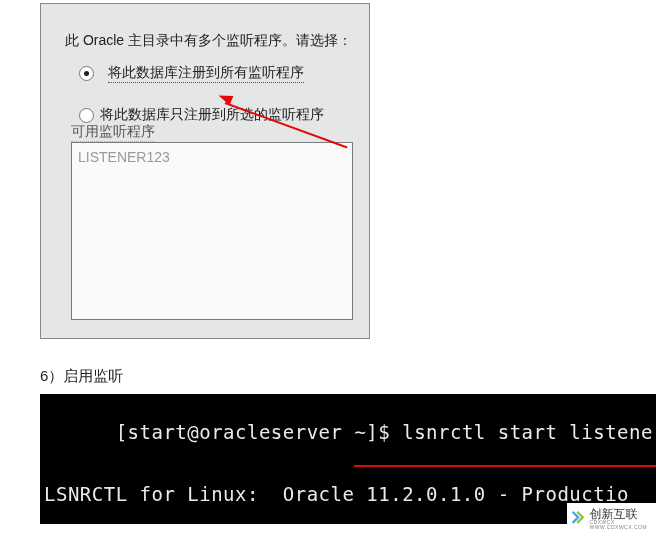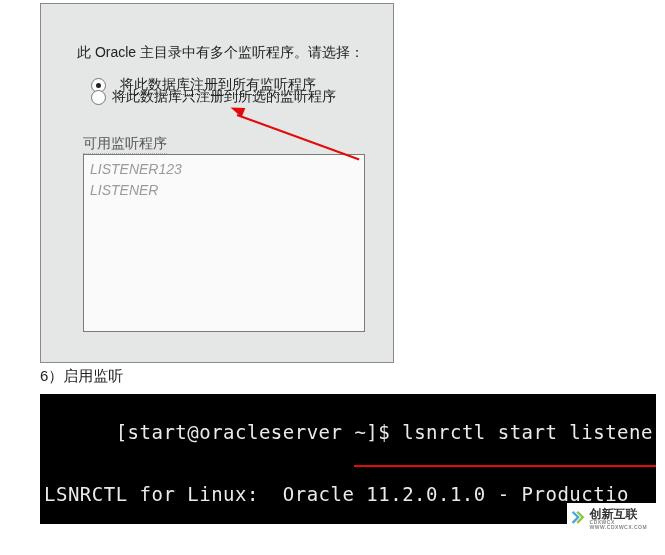--- a/index.html
+++ b/index.html
@@ -17,21 +17,21 @@
     background: #ffffff;
   }
   .dialog-shot {
     position: absolute;
     left: 40px;
     top: 3px;
     width: 320px;
     height: 326px;
     background: #e5e6e6;
     border: 1px solid #8a8a8a;
-    padding: 16px;
+    padding: 4px;
     overflow: hidden;
   }
   .dialog-inner {
     position: relative;
     width: 100%;
     height: 100%;
   }
   .intro-text {
     position: absolute;
     left: 20px;
@@ -40,21 +40,21 @@
     color: #222;
   }
   .radio-row {
     position: absolute;
     left: 34px;
     display: flex;
     align-items: center;
     font-size: 14px;
   }
   .radio-row1 { top: 56px; gap: 8px; }
-  .radio-row2 { top: 68px; }
+  .radio-row2 { top: 98px; }
   .radio {
     width: 13px;
     height: 13px;
     border-radius: 50%;
     background: #fdfdfd;
     border: 1px solid #777;
     margin-right: 6px;
     display: inline-flex;
     align-items: center;
     justify-content: center;
@@ -86,21 +86,20 @@
     height: 168px;
     background: #fafafa;
     border: 1px solid #7a7a7a;
     padding: 4px 6px;
   }
   .listitem {
     font-size: 14px;
     color: #9a9a9a;
     line-height: 21px;
     font-family: Arial, sans-serif;
-    font-style: italic;
   }
   
   .arrow-line {
     position: absolute;
     width: 130px;
     height: 2px;
     background: #e20b0b;
     left: 180px;
     top: 94px;
     transform-origin: left center;
@@ -153,21 +152,21 @@
     position: absolute;
     right: 4px;
     bottom: 20px;
     width: 94px;
     height: 32px;
     background: #fff;
     display: flex;
     align-items: center;
     justify-content: center;
     font-size: 10px;
-    font-weight: bold;
+    font-weight: normal;
     color: #333;
     font-family: "Microsoft YaHei", sans-serif;
   }
   .logo-chev {
     width: 22px;
     height: 22px;
     margin-right: 4px;
     display: inline-block;
   }
   .logo-text-cn { font-size: 12px; line-height: 1; }
@@ -189,21 +188,20 @@
 
       <div class="radio-row radio-row2">
         <span class="radio"></span>
         <span class="radio-label">将此数据库只注册到所选的监听程序</span>
       </div>
 
       <div class="listbox-title sel">可用监听程序</div>
 
       <div class="listbox">
         <div class="listitem">LISTENER123</div>
-        <div class="listitem">LISTENER</div>
       </div>
 
       <div class="arrow-line"></div>
       <div class="arrow-head"></div>
     </div>
   </div>
 
   <div class="step-text">6）启用监听</div>
 
   <div class="terminal">

